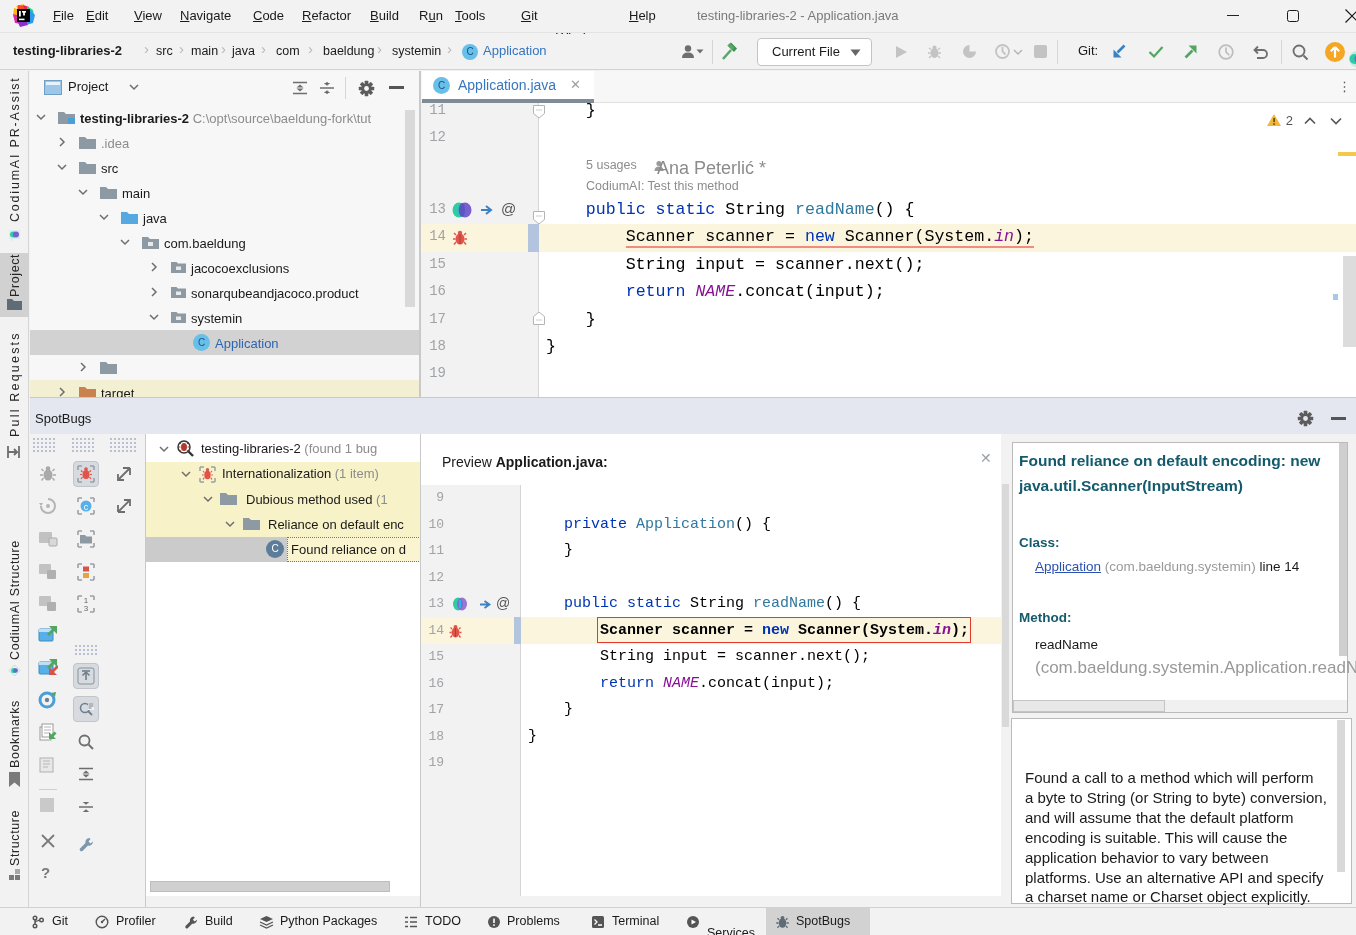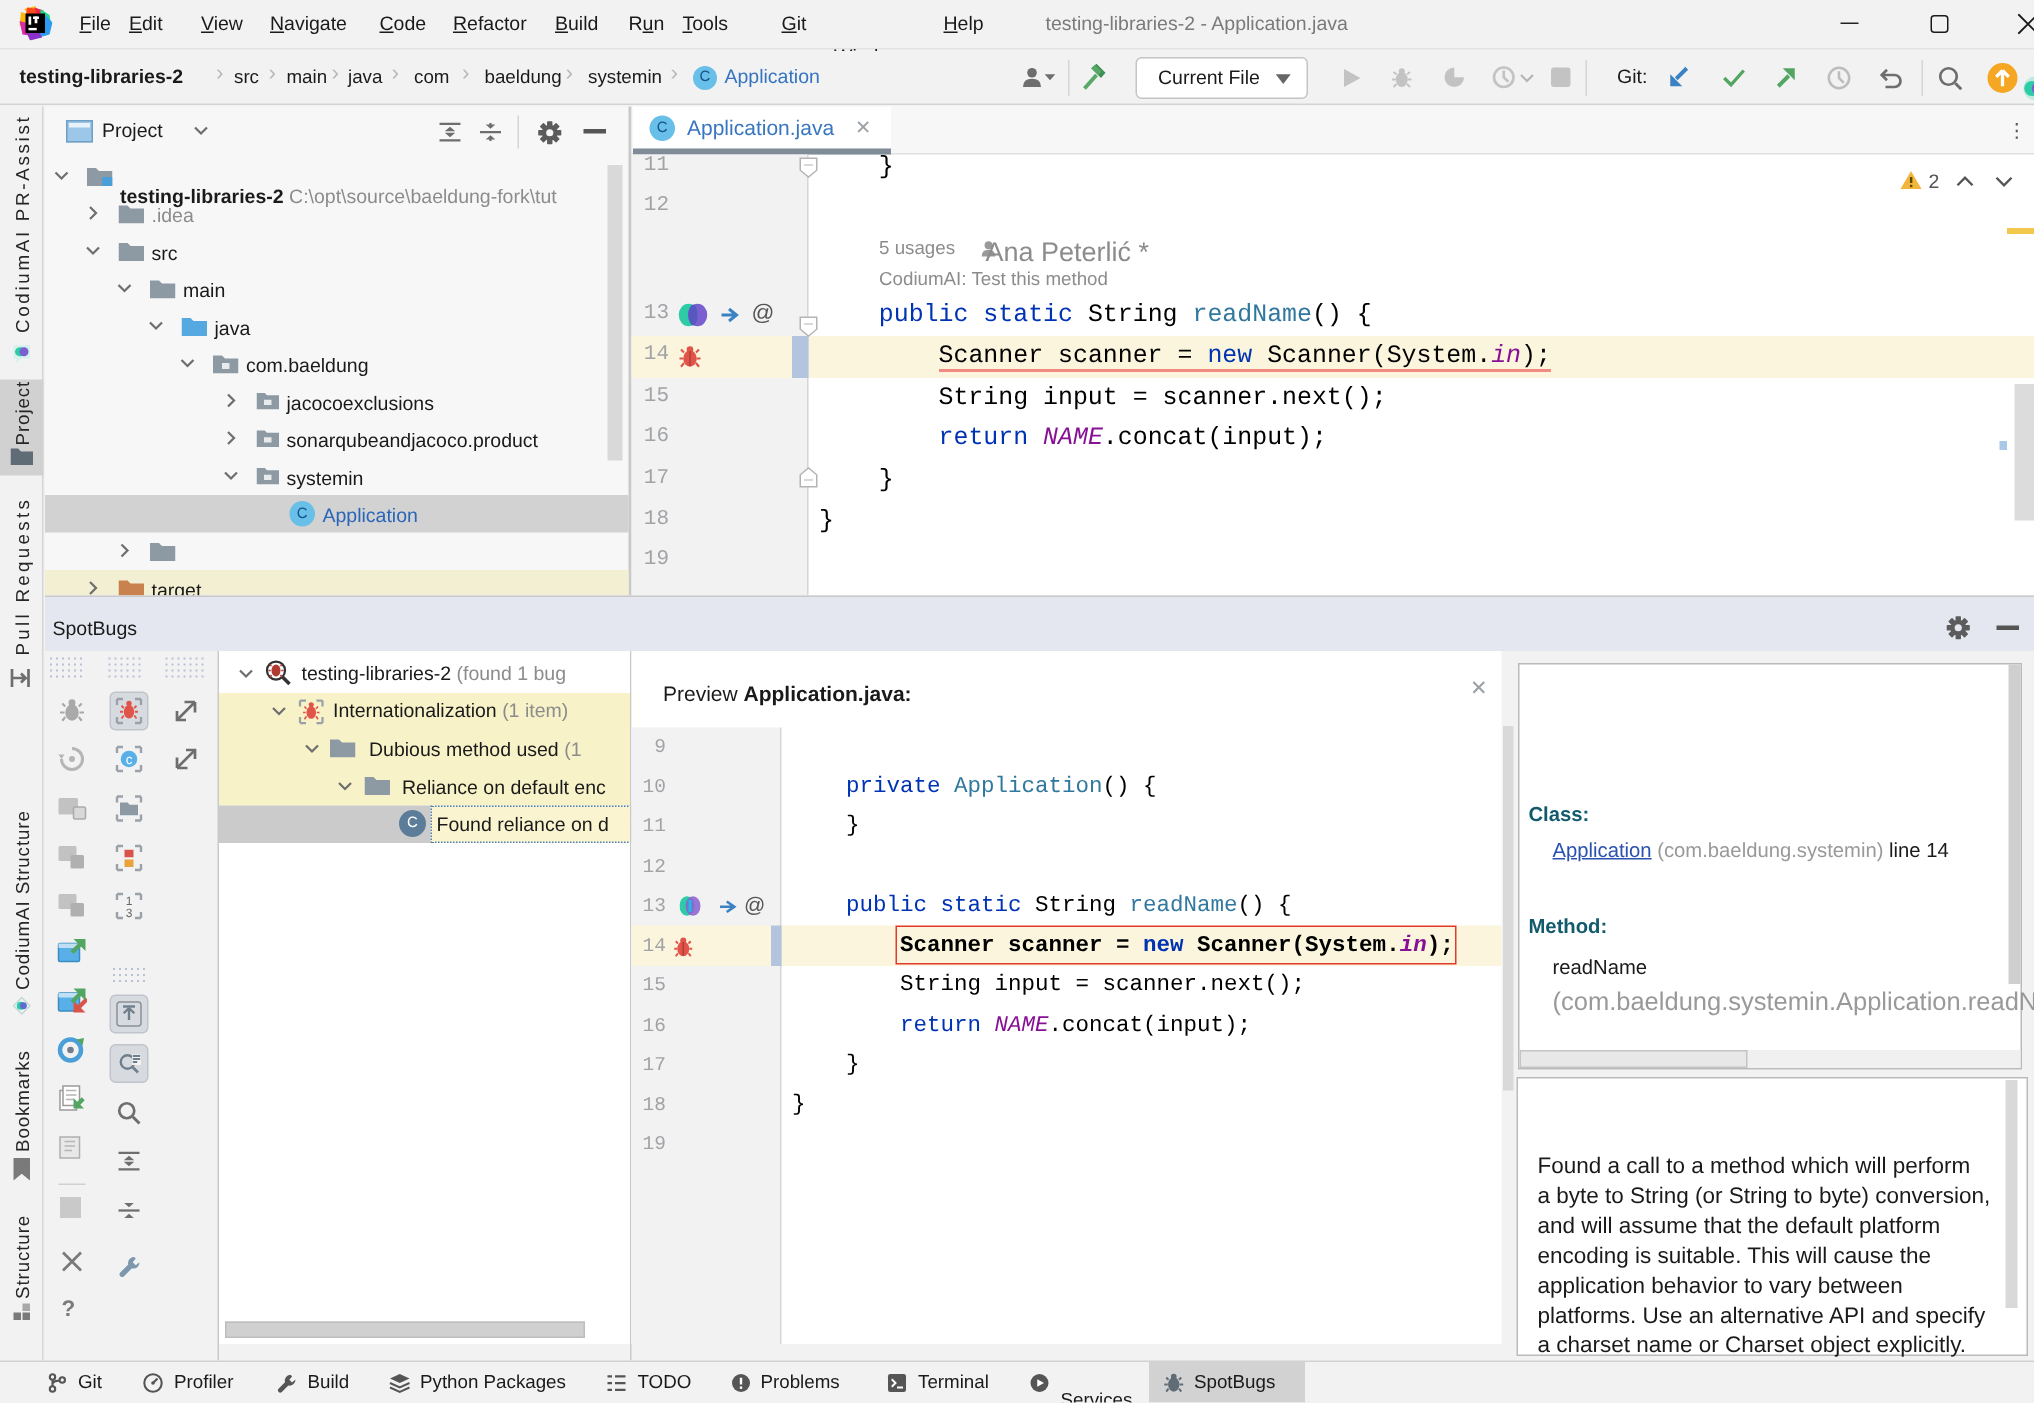--- a/index.html
+++ b/index.html
@@ -284,21 +284,21 @@
       <svg width="12" height="12">
         <path d="M2 4 l4 4 4-4" stroke="#6e6e6e" stroke-width="1.5" fill="none"></path>
       </svg>
     </div>
   <div class="abs" style="left:28px;top:39px;">
       <svg width="17" height="14">
         <path d="M0 2 h6 l2 2 h9 v10 h-17 Z" fill="#8d9aa3"></path>
         <rect x="10" y="8" width="7" height="6" fill="#4a9fd8"></rect>
       </svg>
     </div>
-  <div class="abs" style="left:50px;top:40px;font-weight:bold;margin-top:12px;">testing-libraries-2 <span style="font-weight:normal;color:#8c8c8c;">C:\opt\source\baeldung-fork\tut</span></div>
+  <div class="abs" style="left:50px;top:40px;font-weight:bold;">testing-libraries-2 <span style="font-weight:normal;color:#8c8c8c;">C:\opt\source\baeldung-fork\tut</span></div>
 
   <div class="abs" style="left:26px;top:65px;">
       <svg width="12" height="12">
         <path d="M4 2 l4 4 -4 4" stroke="#6e6e6e" stroke-width="1.5" fill="none"></path>
       </svg>
     </div>
   <div class="abs" style="left:49px;top:64px;">
       <svg width="17" height="14">
         <path d="M0 2 h6 l2 2 h9 v10 h-17 Z" fill="#8d9aa3"></path>
       </svg>
@@ -825,20 +825,21 @@
     <span class="kw">public static</span> String <span class="mth">readName</span>() {
         <b>Scanner scanner = <span class="kw">new</span> Scanner(System.<span class="fld">in</span>);</b>
         String input = scanner.next();
         <span class="kw">return</span> <span class="fld">NAME</span>.concat(input);
     }
 }</div>
   <div class="abs" style="left:567px;top:183px;width:374px;height:26px;border:1px solid #e23b2e;"></div>
   <div class="abs" style="left:972px;top:50px;width:7px;height:243px;background:#d9d9d9;"></div>
 
   <div class="abs" style="left:982px;top:8px;width:336px;height:271px;background:#fff;border:1px solid #bababa;"></div>
+  <div class="abs" style="left:989px;top:14px;width:310px;font-size:15.5px;font-weight:bold;color:#135a6d;line-height:25px;">Found reliance on default encoding: new java.util.Scanner(InputStream)</div>
   <div class="abs" style="left:989px;top:101px;font-size:13.5px;font-weight:bold;color:#135a6d;">Class:</div>
   <div class="abs" style="left:1005px;top:125px;font-size:13.5px;"><span style="color:#2a50b0;text-decoration:underline;">Application</span> <span style="color:#999;">(com.baeldung.systemin)</span> line 14</div>
   <div class="abs" style="left:989px;top:176px;font-size:13.5px;font-weight:bold;color:#135a6d;">Method:</div>
   <div class="abs" style="left:1005px;top:203px;font-size:13.5px;">readName</div>
   <div class="abs" style="left:1005px;top:224px;font-size:17px;color:#999;white-space:nowrap;">(com.baeldung.systemin.Application.readName()</div>
   <div class="abs" style="left:983px;top:266px;width:334px;height:12px;background:#f0f0f0;"></div>
   <div class="abs" style="left:983px;top:266px;width:152px;height:12px;background:#e8e8e8;border:1px solid #c4c4c4;"></div>
   <div class="abs" style="left:1309px;top:9px;width:8px;height:213px;background:#cfcfcf;"></div>
 
   <div class="abs" style="left:981px;top:284px;width:341px;height:186px;background:#fff;border:1px solid #bababa;"></div>

